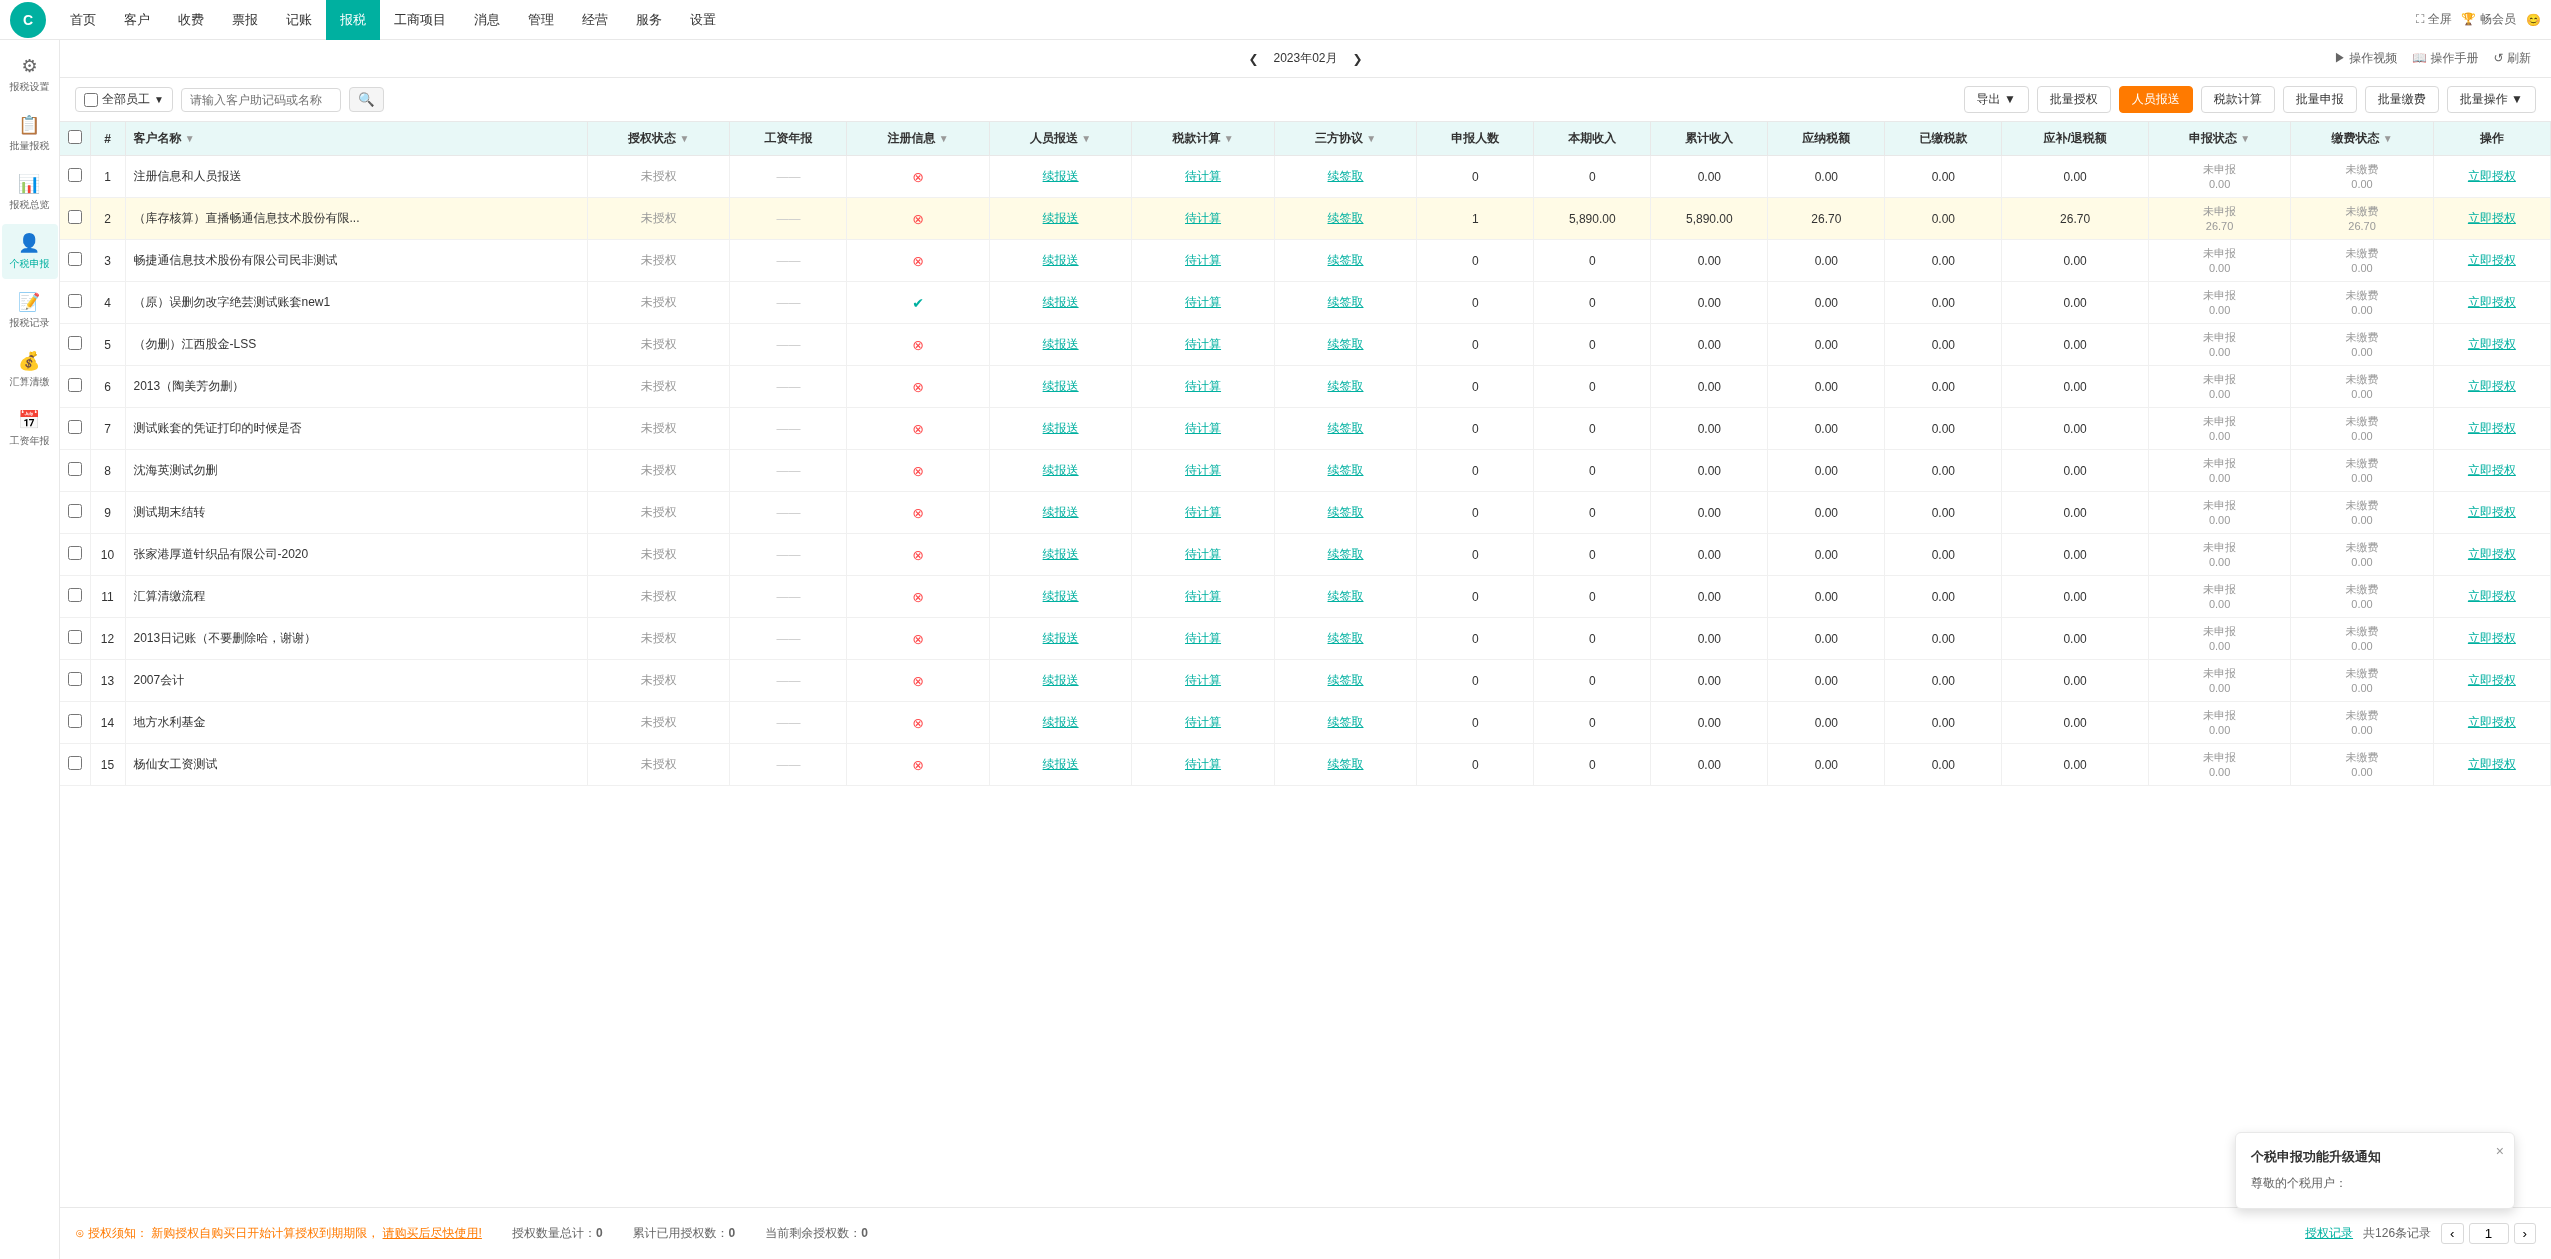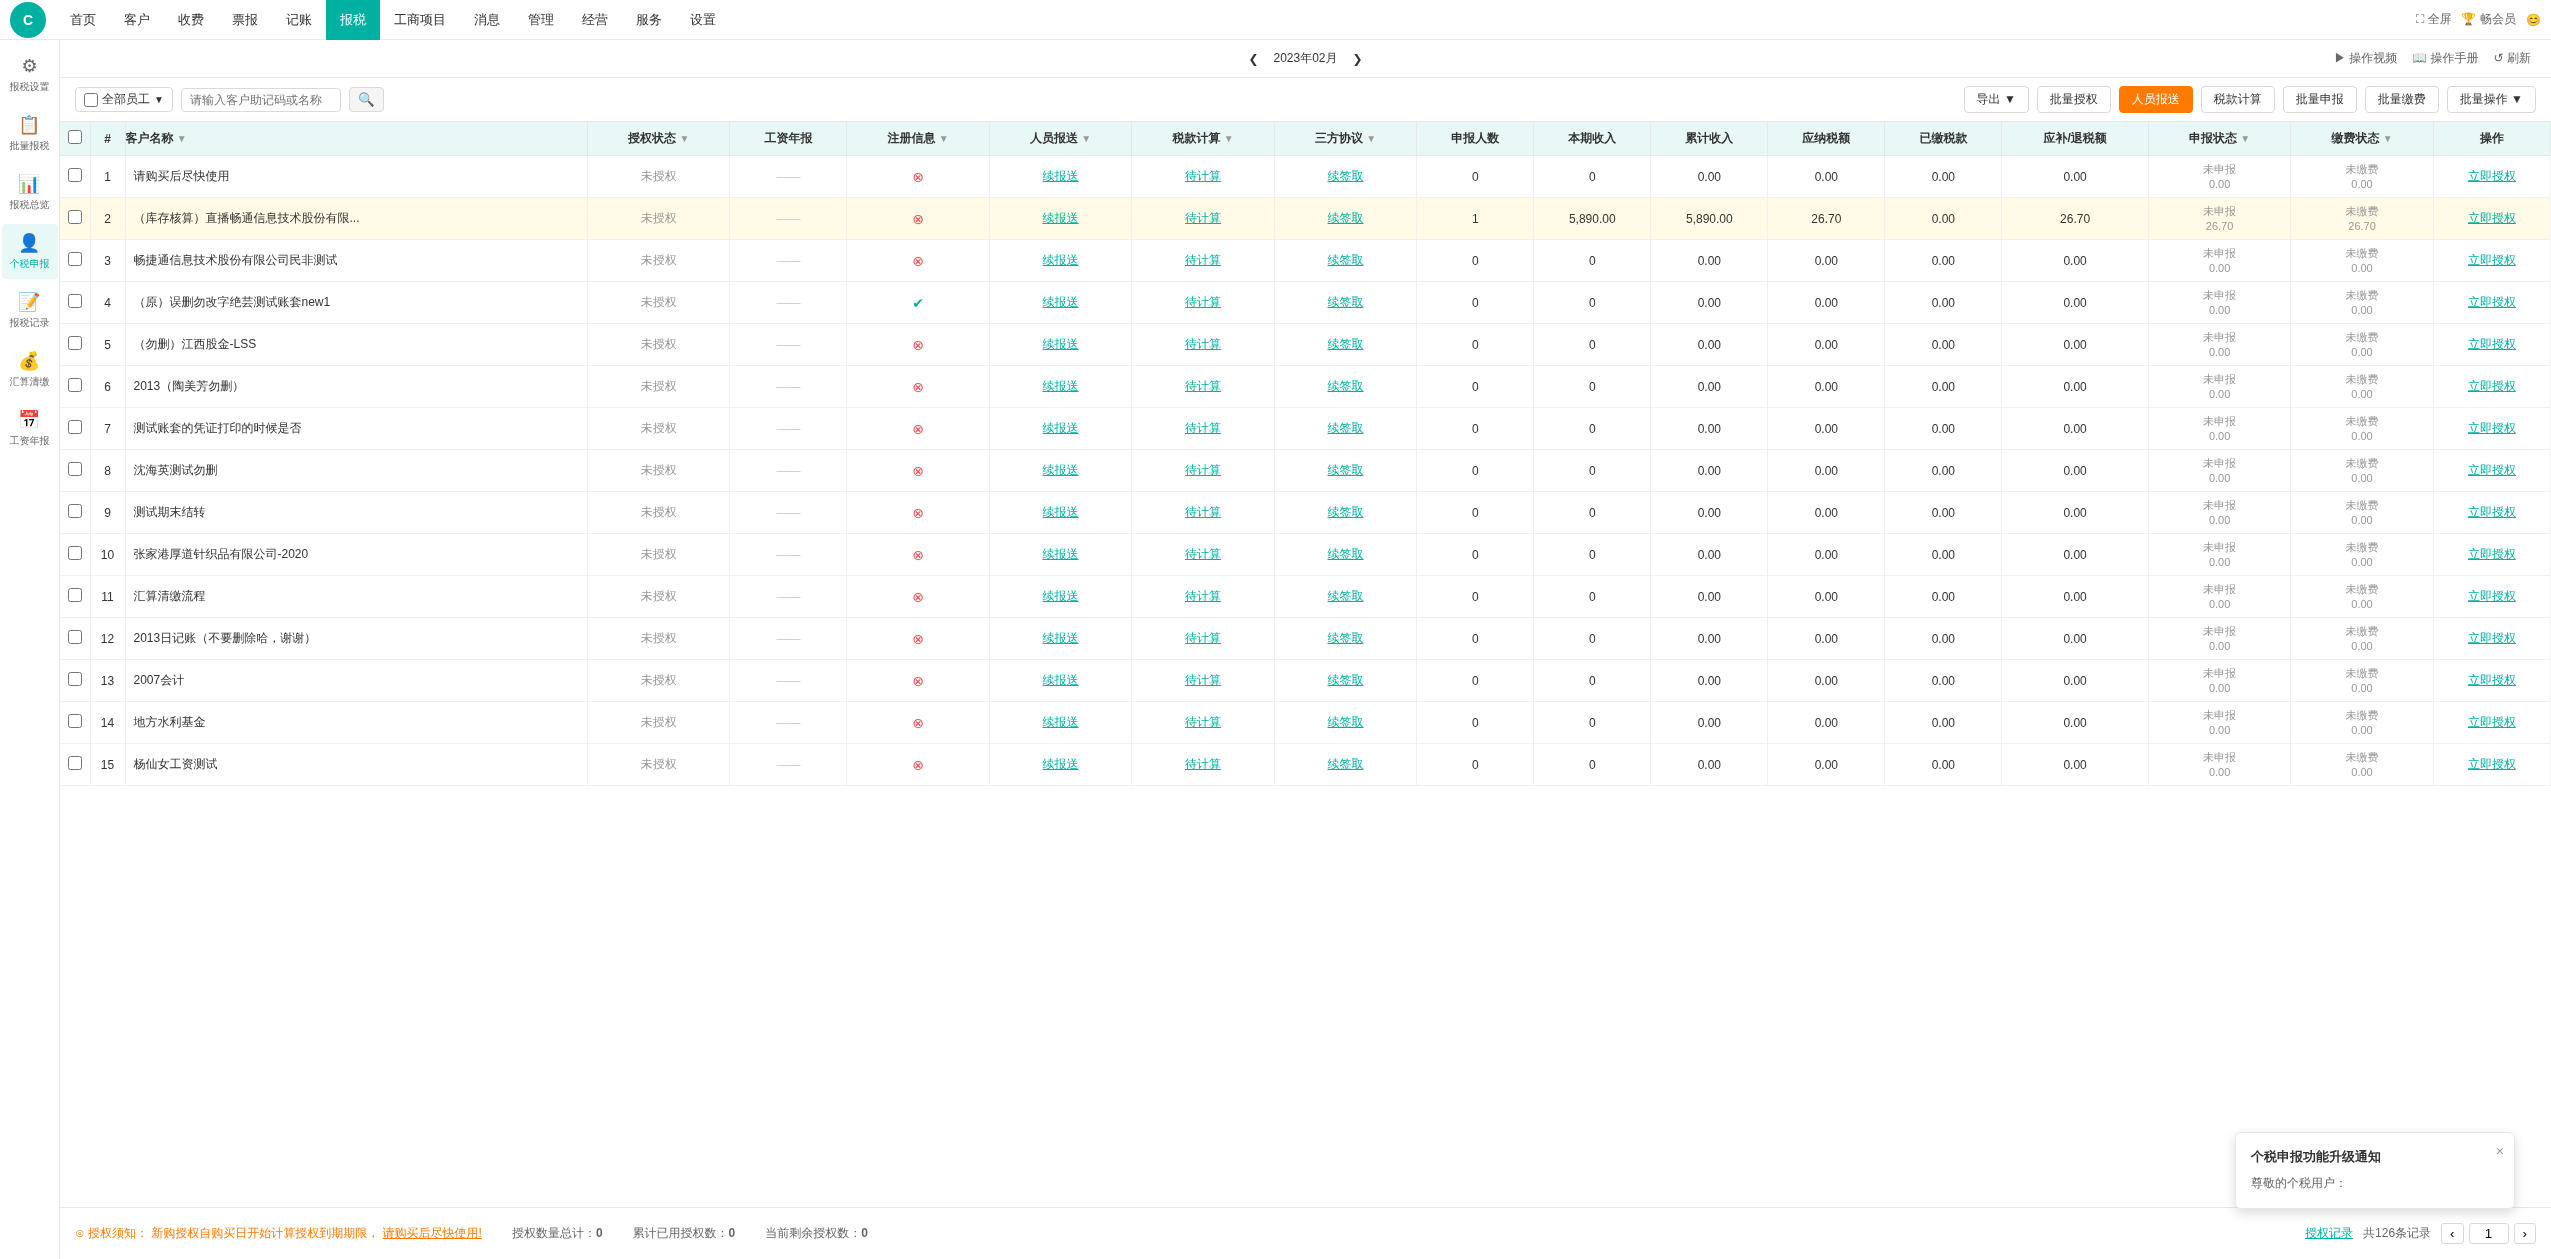--- a/index.html
+++ b/index.html
@@ -163,21 +163,21 @@
         <button class="btn">批量操作 ▼</button>
       </div>
     </div>
 
     <div class="table-wrap">
       <table>
         <thead>
           <tr>
             <th class="col-check"><input type="checkbox" class="checkbox" style=""></th>
             <th class="col-num">#</th>
-            <th style="min-width:180px;text-align:left;padding-left:0;">客户名称 <span class="filter-icon">▼</span></th>
+            <th style="min-width:180px;text-align:left;padding-left:8px;">客户名称 <span class="filter-icon">▼</span></th>
             <th>授权状态 <span class="filter-icon">▼</span></th>
             <th>工资年报</th>
             <th>注册信息 <span class="filter-icon">▼</span></th>
             <th>人员报送 <span class="filter-icon">▼</span></th>
             <th>税款计算 <span class="filter-icon">▼</span></th>
             <th>三方协议 <span class="filter-icon">▼</span></th>
             <th>申报人数</th>
             <th>本期收入</th>
             <th>累计收入</th>
             <th>应纳税额</th>
@@ -188,21 +188,21 @@
             <th>操作</th>
           </tr>
         </thead>
         <tbody id="table-body">
         <tr>
       <td class="col-check">
         <input type="checkbox" class="checkbox" style="">
       </td>
       <td class="col-num">1</td>
       <td style="text-align:left;padding-left:8px;">
-        <span style="color:#333;cursor:pointer;">请购买后尽快使用</span>
+        <span style="color:#333;cursor:pointer;">注册信息和人员报送</span>
       </td>
       <td>
         <span style="color:#999;">未授权</span>
       </td>
       <td>
         <span style="color:#ccc;">——</span>
       </td>
       <td><span style="color:#ff4d4f;font-size:14px;">⊗</span></td>
       <td>
         <span class="link">续报送</span>

